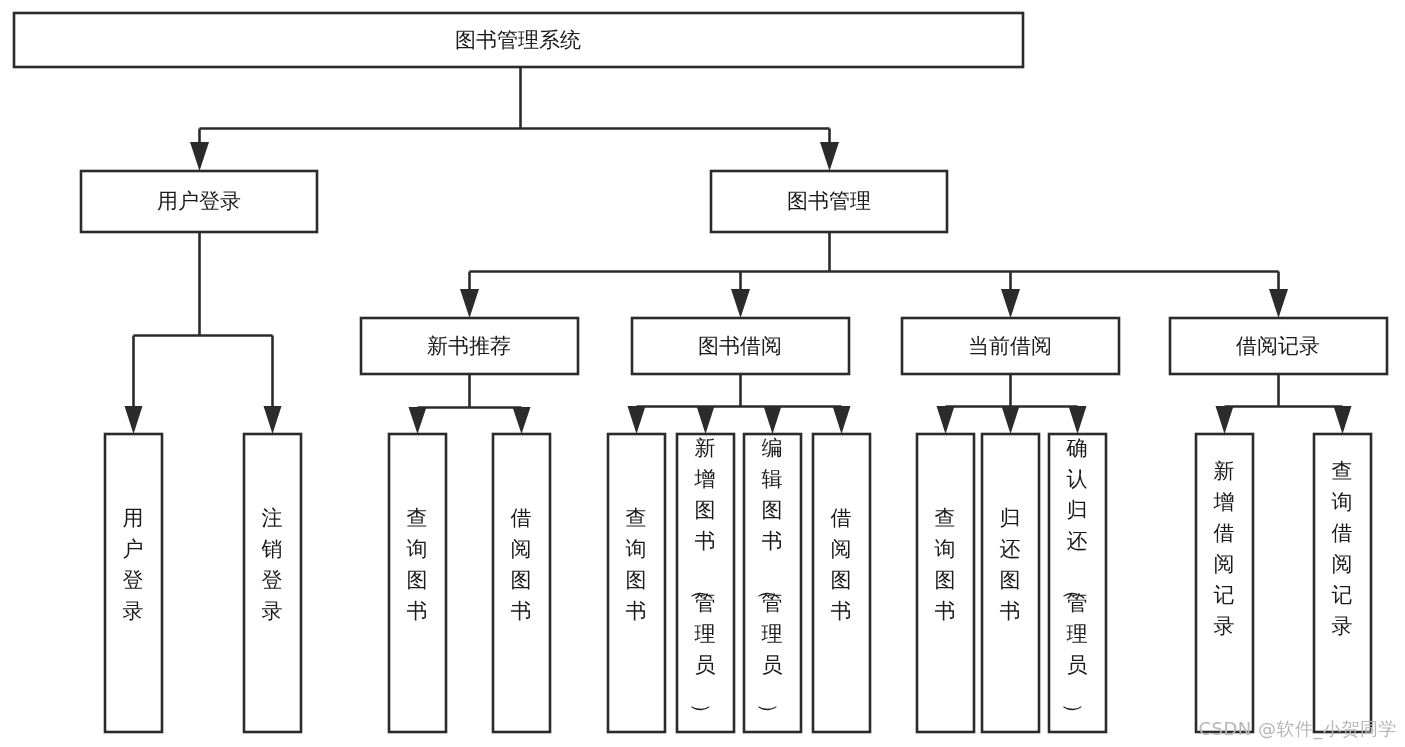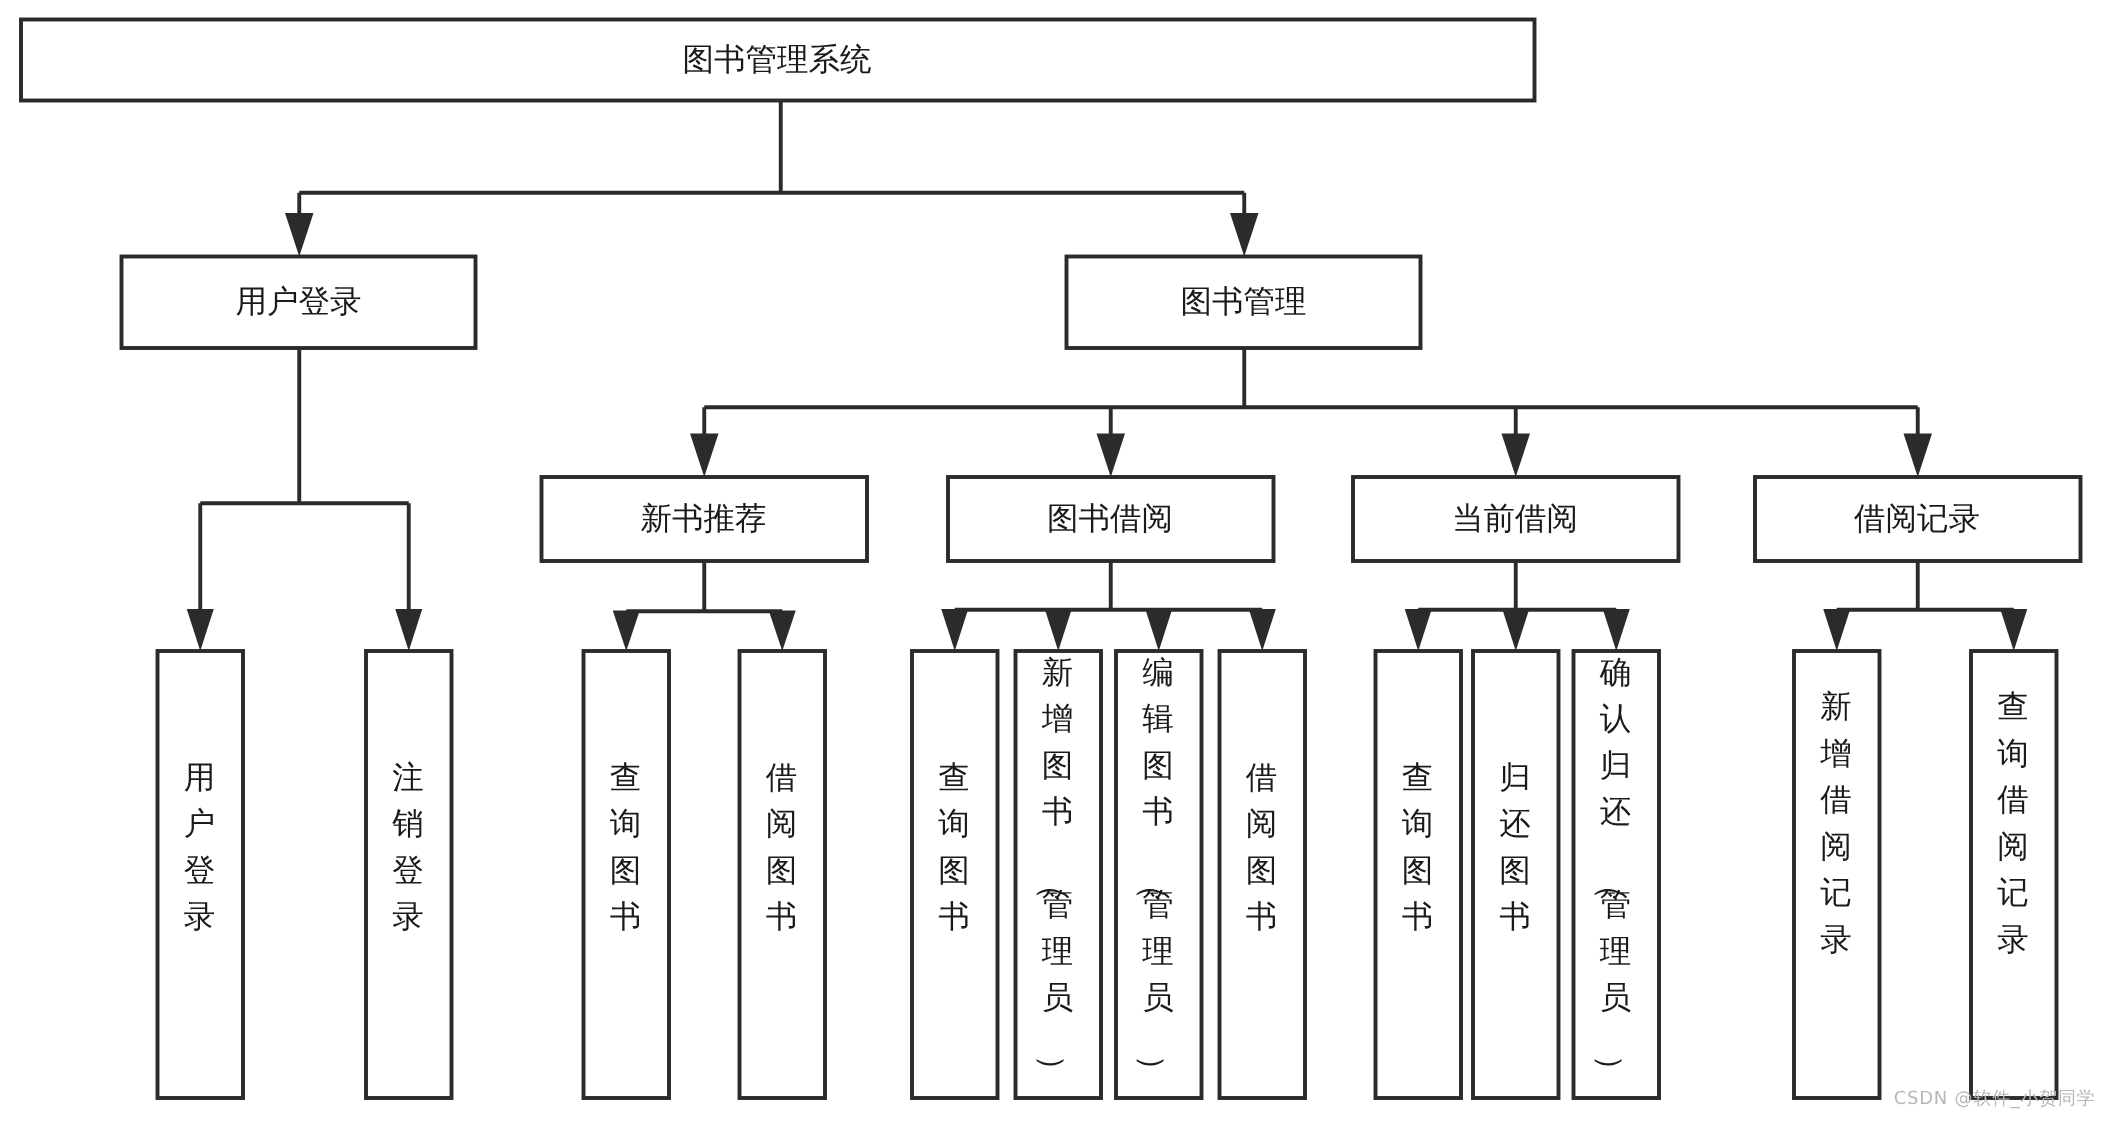--- a/index.html
+++ b/index.html
@@ -48,21 +48,21 @@
     fill: #1a1a1a;
     font-family: "DejaVu Sans", "Liberation Sans", sans-serif;
     font-size: 21px;
     text-anchor: middle;
   }
   .watermark {
     position: absolute;
     right: 8px;
     bottom: 6px;
     font-family: "DejaVu Sans", "Liberation Sans", sans-serif;
-    font-size: 12px;
+    font-size: 18px;
     color: #b7b7b7;
     letter-spacing: 0.5px;
     white-space: nowrap;
     user-select: none;
   }
 </style>
 </head>
 <body>
 
 <svg id="diagram" viewBox="0 0 1405 747">

